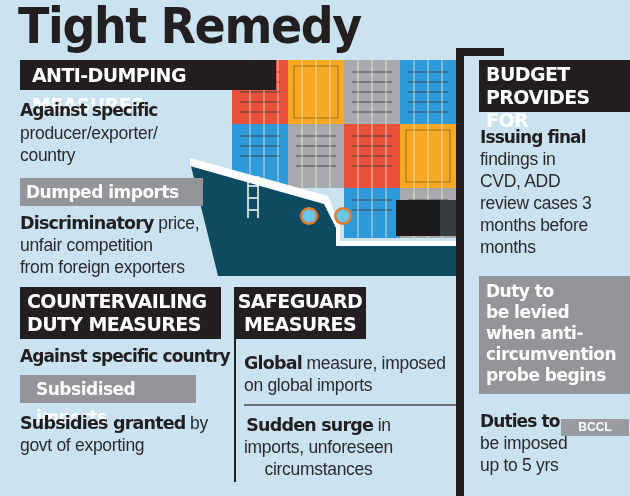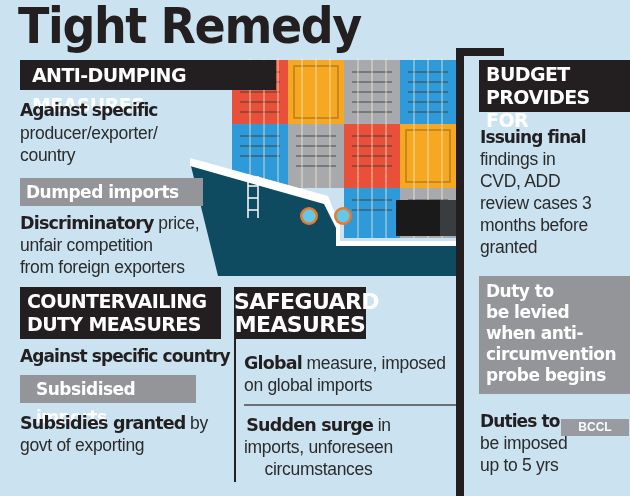--- a/index.html
+++ b/index.html
@@ -161,21 +161,21 @@
 <div class="abs bold-line" style="left:20px;top:346px;">Against specific country</div>
 <div class="abs grey-tag" style="left:20px;top:375px;width:176px;height:28px;font-size:17px;line-height:28px;padding-left:16px;">
   <span>Subsidised imports</span>
 </div>
 <div class="abs body-text" style="left:20px;top:412px;">
   <div><b>Subsidies granted</b><span> by</span></div>
   <div>govt of exporting</div>
 </div>
 
 <div class="abs vline" style="left:234px;top:287px;width:2px;height:195px;"></div>
-<div class="abs black-tag" style="left:234px;top:287px;width:132px;height:52px;font-size:22px;line-height:23px;padding-top:3px;text-align:center;">
+<div class="abs black-tag" style="left:234px;top:287px;width:132px;height:52px;font-size:19px;line-height:23px;padding-top:3px;text-align:center;">
   <div>SAFEGUARD</div>
   <div>MEASURES</div>
 </div>
 <div class="abs body-text" style="left:244px;top:352px;">
   <div><b>Global</b><span> measure, imposed</span></div>
   <div>on global imports</div>
 </div>
 <div class="abs hline" style="left:244px;top:404px;width:212px;height:2px;"></div>
 <div class="abs body-text" style="left:244px;top:414px;text-align:center;">
   <div><b>Sudden surge</b><span> in</span></div>
@@ -188,21 +188,21 @@
 <div class="abs black-tag" style="left:479px;top:60px;width:151px;height:52px;font-size:19px;line-height:23px;padding:3px 0 0 7px;">
   <div>BUDGET</div>
   <div>PROVIDES FOR</div>
 </div>
 <div class="abs body-text" style="left:480px;top:126px;line-height:22px;">
   <div class="bold-line">Issuing final</div>
   <div>findings in</div>
   <div>CVD, ADD</div>
   <div>review cases 3</div>
   <div>months before</div>
-  <div>granted</div>
+  <div>months</div>
 </div>
 <div class="abs grey-tag" style="left:479px;top:276px;width:151px;height:118px;font-size:17px;line-height:21px;padding:5px 0 0 7px;">
   <div>Duty to</div>
   <div>be levied</div>
   <div>when anti-</div>
   <div>circumvention</div>
   <div>probe begins</div>
 </div>
 <div class="abs body-text" style="left:480px;top:410px;">
   <div class="bold-line">Duties to</div>

